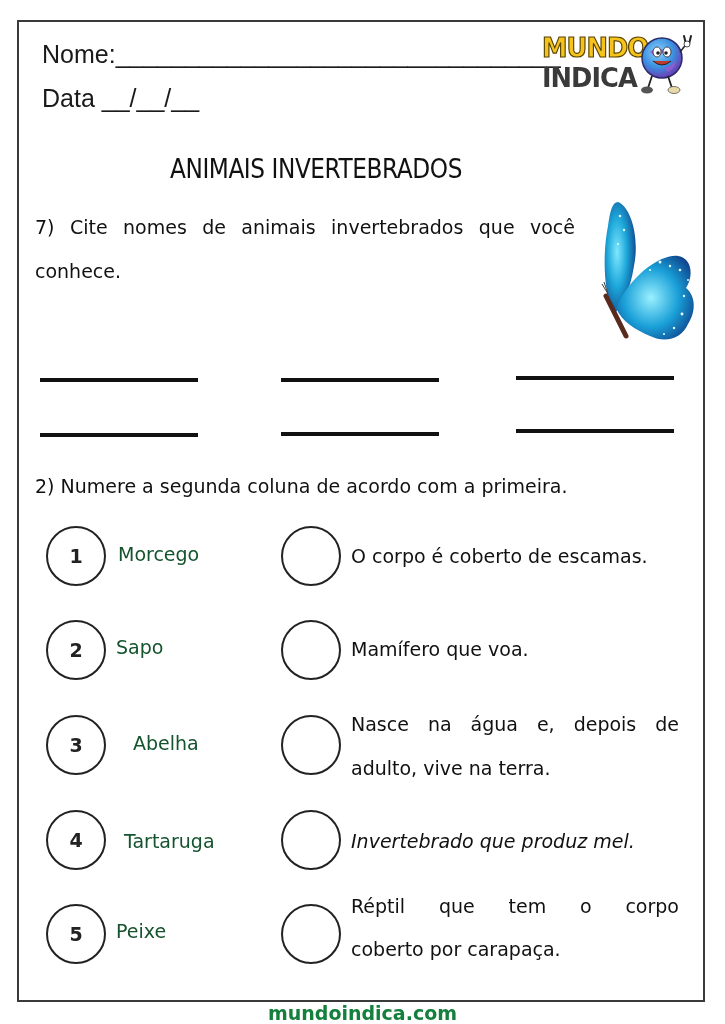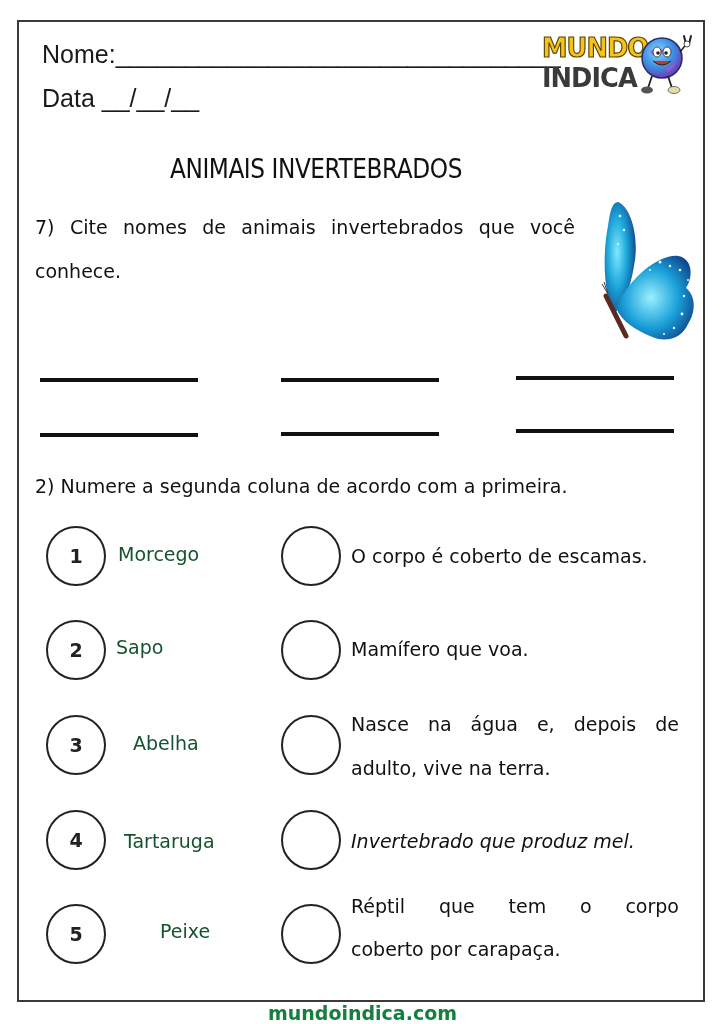--- a/index.html
+++ b/index.html
@@ -138,18 +138,18 @@
 <div class="circle" style="left:46px; top:810px;">
     <span class="num">4</span>
   </div>
 <div class="abs word" style="left:124px; top:830px;">Tartaruga</div>
 <div class="circle" style="left:281px; top:810px;"></div>
 <div class="abs desc" style="left:351px; top:819px; width:328px;font-style:italic;">Invertebrado que produz mel.</div>
 
 <div class="circle" style="left:46px; top:904px;">
     <span class="num">5</span>
   </div>
-<div class="abs word" style="left:116px; top:920px;margin-left:44px;">Peixe</div>
+<div class="abs word" style="left:116px; top:920px;">Peixe</div>
 <div class="circle" style="left:281px; top:904px;"></div>
 <div class="abs desc just" style="left:351px; top:884px; width:328px;">Réptil que tem o corpo</div>
 <div class="abs desc" style="left:351px; top:927px; width:328px;">coberto por carapaça.</div>
 
 <div class="footer">mundoindica.com</div>
 
 </body></html>

